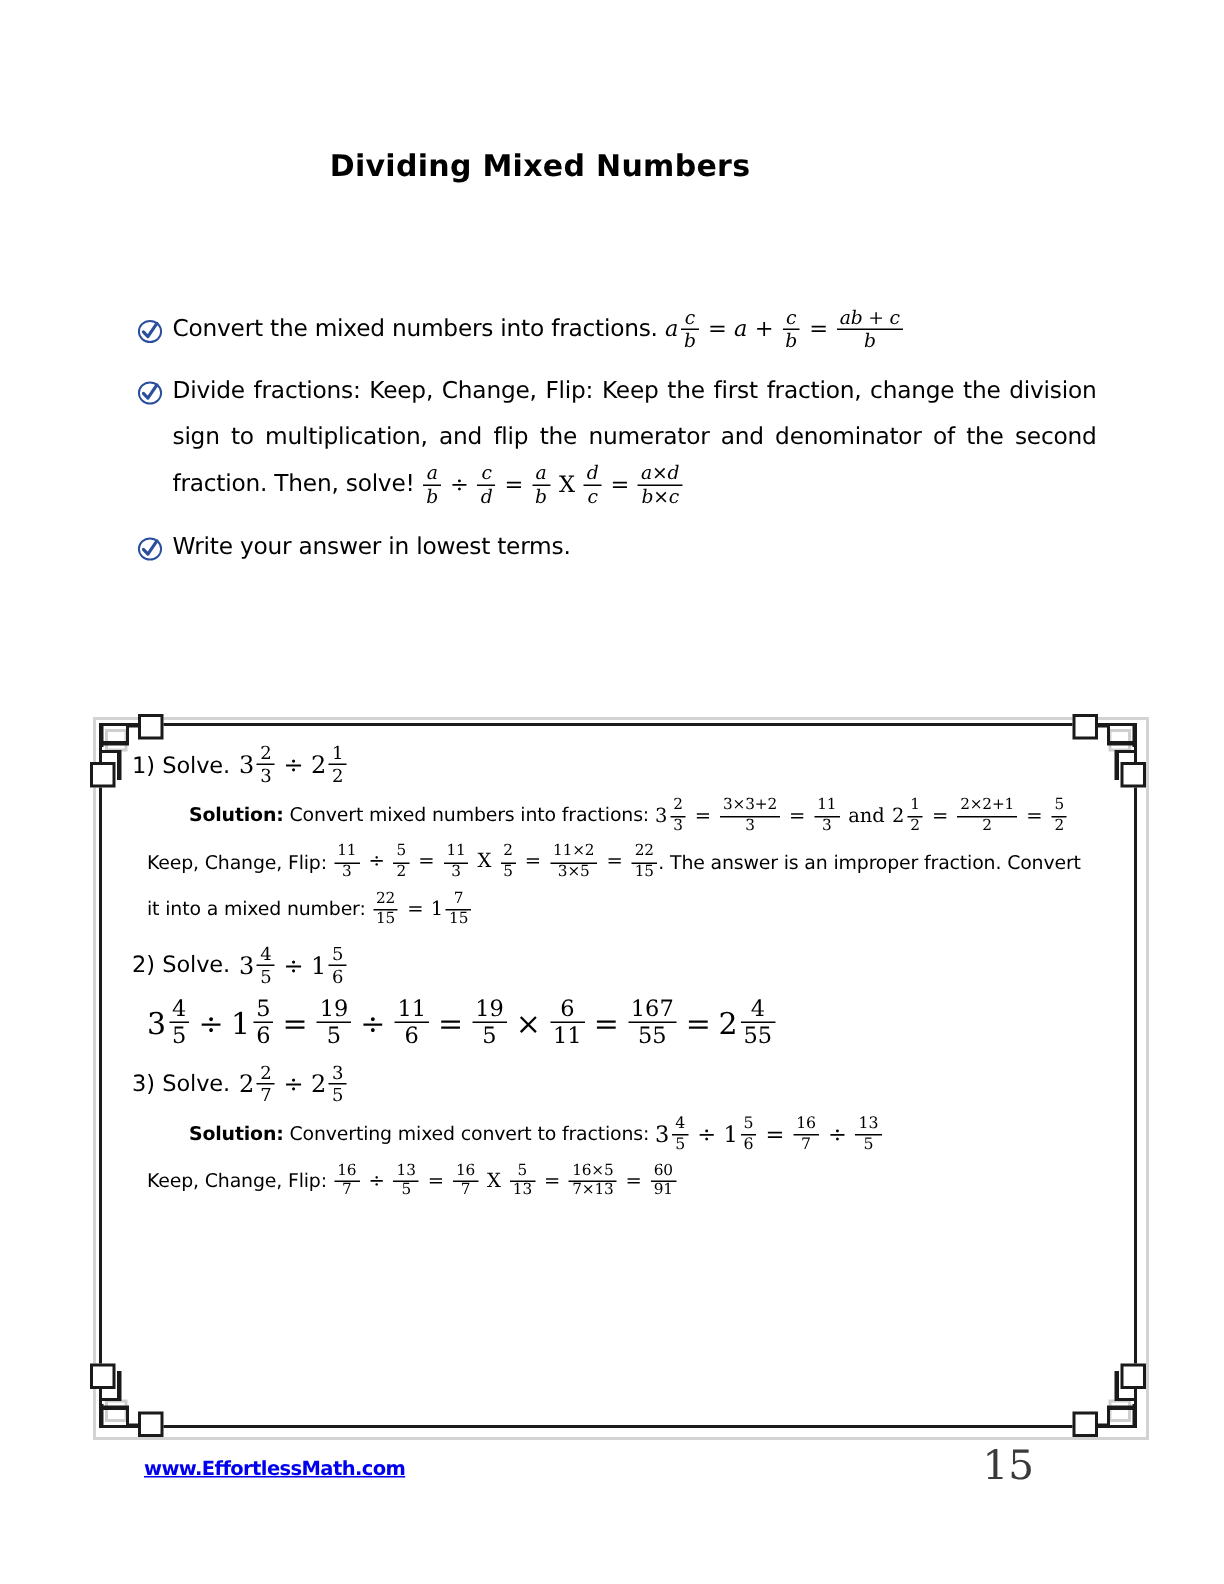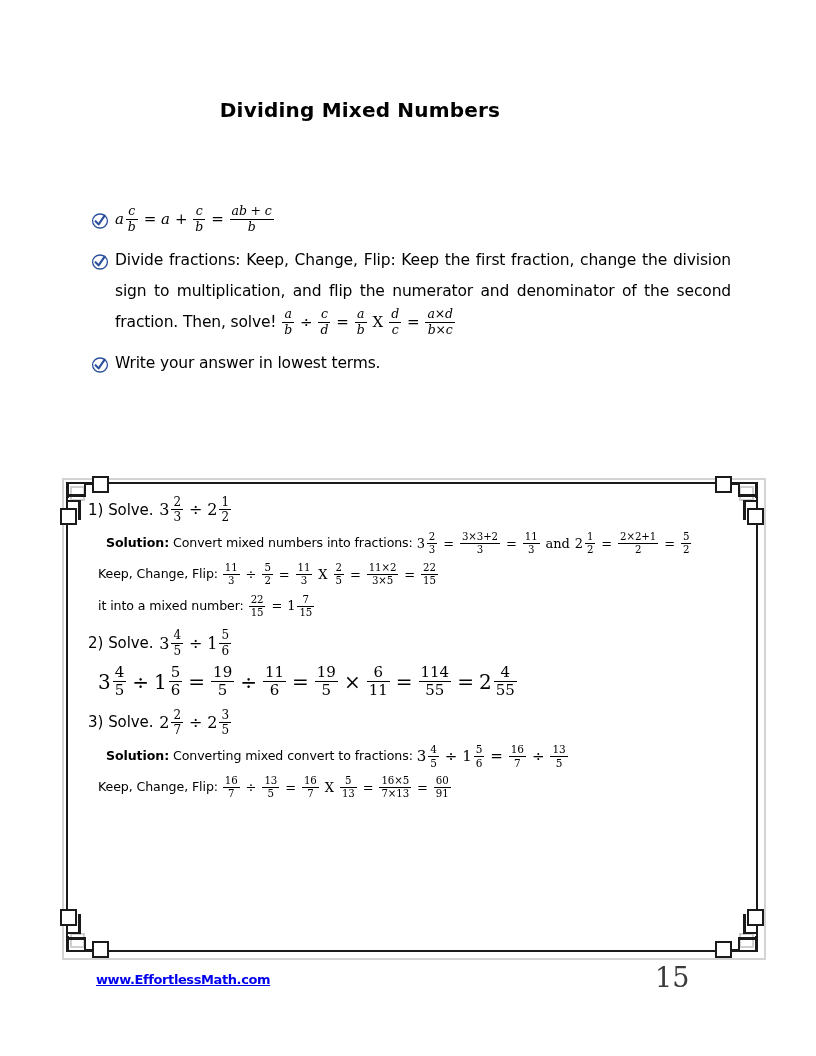--- a/index.html
+++ b/index.html
@@ -191,21 +191,21 @@
     font-size: 15px;
     margin-left: 6px;
     display: flex;
     align-items: center;
     letter-spacing: -0.1px;
   }
   .ex-prompt .math { margin-left: 6px; font-size: 16px; }
   .ex-prompt .frac { font-size: 12px; }
   .ex-sol {
     font-size: 12.6px;
-    margin-left: 24px;
+    margin-left: 44px;
     margin-top: 7px;
     line-height: 25px;
     letter-spacing: -0.1px;
   }
   .ex-sol b { font-weight: bold; }
   .ex-sol .math { font-size: 13px; }
   .ex-sol .frac { font-size: 10.2px; }
   .ex-line {
     font-size: 12.6px;
     margin-left: 16px;
@@ -253,20 +253,21 @@
   <div class="steps">
 
     <div class="step">
       <span class="check-icon">
         <svg viewBox="0 0 18 18" width="18" height="18">
           <ellipse cx="9" cy="9" rx="7.4" ry="7" fill="none" stroke="#2a4f9c" stroke-width="1.3"></ellipse>
           <path d="M4.6 9.2 L7.6 12.4 L13.6 3.6" fill="none" stroke="#2a4f9c" stroke-width="2.1" stroke-linecap="round" stroke-linejoin="round"></path>
         </svg>
       </span>
       <span class="step-text">
+        <span>Convert the mixed numbers into fractions.</span>
         <span class="math m-lg">
           <span class="whole">a</span>
           <span class="frac">
             <span class="num">c</span>
             <span class="bar"></span>
             <span class="den">b</span>
           </span>
           <span class="op">=</span>
           <span>a</span>
           <span class="op">+</span>
@@ -489,21 +490,21 @@
                 <span class="num">11×2</span>
                 <span class="bar"></span>
                 <span class="den">3×5</span>
               </span>
             <span class="op">=</span>
             <span class="frac">
                 <span class="num">22</span>
                 <span class="bar"></span>
                 <span class="den">15</span>
               </span>
-          </span>
+          </span><span>. The answer is an improper fraction. Convert</span>
         </div>
 
         <div class="ex-line">
           <span>it into a mixed number:</span>
           <span class="math upright">
             <span class="frac">
                 <span class="num">22</span>
                 <span class="bar"></span>
                 <span class="den">15</span>
               </span>
@@ -574,21 +575,21 @@
                 <span class="den">5</span>
               </span>
             <span class="op">×</span>
             <span class="frac">
                 <span class="num">6</span>
                 <span class="bar"></span>
                 <span class="den">11</span>
               </span>
             <span class="op">=</span>
             <span class="frac">
-                <span class="num">114</span>
+                <span class="num">167</span>
                 <span class="bar"></span>
                 <span class="den">55</span>
               </span>
             <span class="op">=</span>
             <span class="whole">2</span>
             <span class="frac">
                 <span class="num">4</span>
                 <span class="bar"></span>
                 <span class="den">55</span>
               </span>

